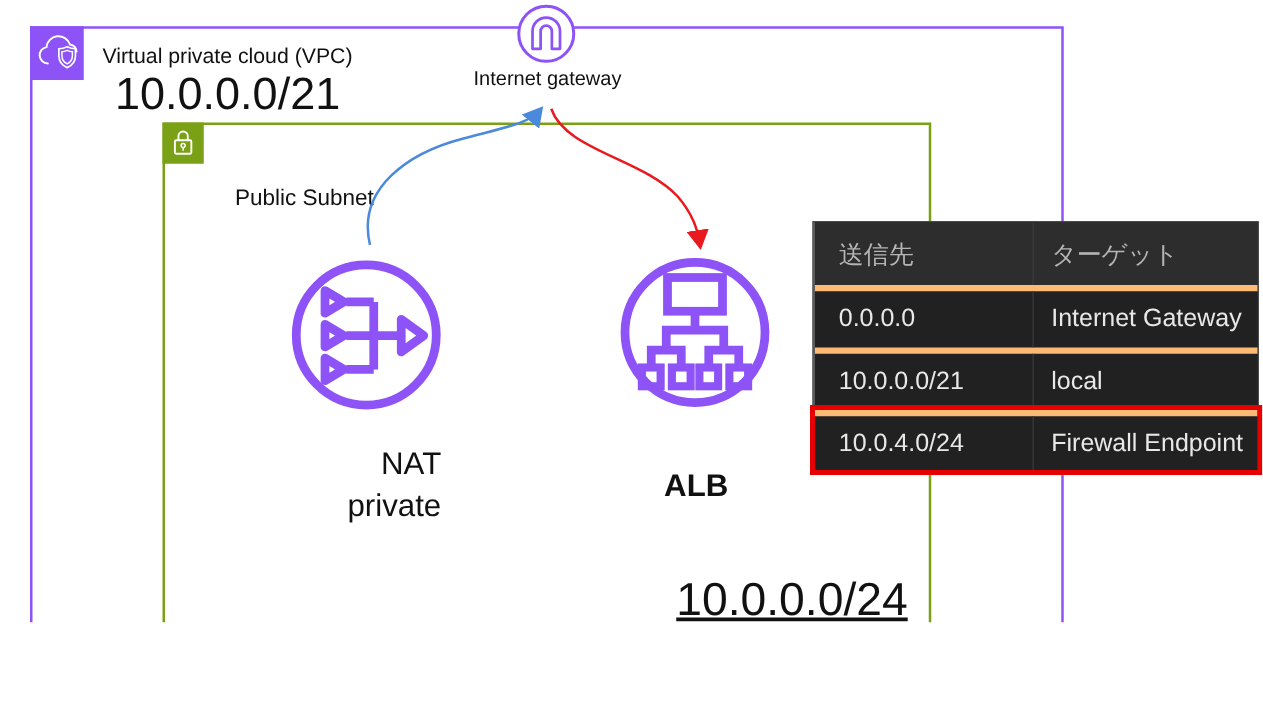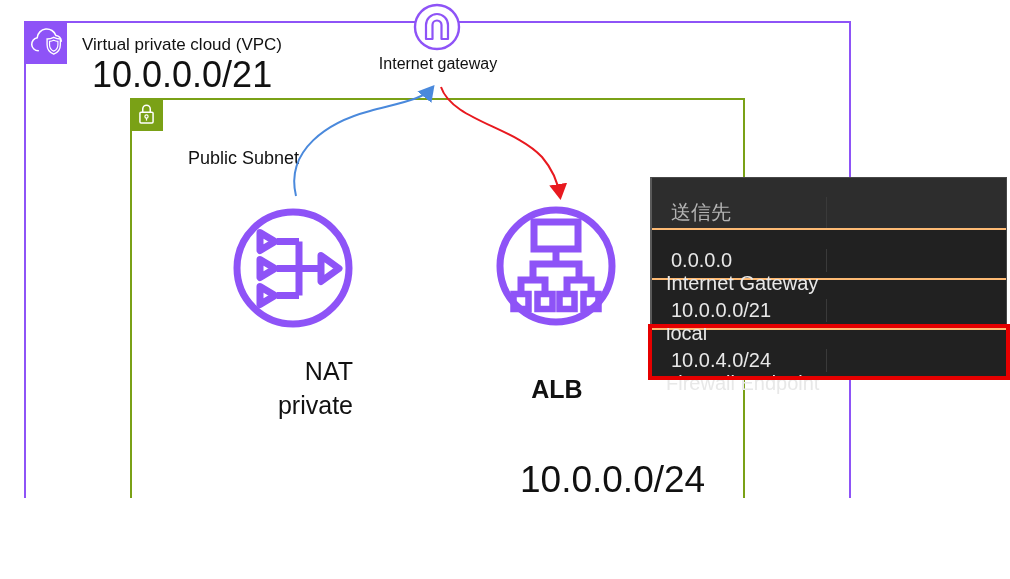--- a/index.html
+++ b/index.html
@@ -45,22 +45,22 @@
     width: 33px; height: 33px;
     background: #7AA116;
     display: flex; align-items: center; justify-content: center;
     z-index: 3;
   }
   .subnet-title {
     position: absolute; left: 188px; top: 109px;
     font-size: 18px; color: #111; white-space: nowrap; z-index: 3; margin-top: 39px;
   }
   .subnet-cidr {
-    position: absolute; left: 520px; top: 459px;
-    font-size: 37px; color: #111; white-space: nowrap; z-index: 3;
+    position: absolute; left: 541px; top: 459px;
+    font-size: 37px; color: #111; white-space: nowrap; z-index: 3; text-decoration: underline;
   }
 
   
   .igw-icon { position: absolute; left: 412px; top: 2px; width: 50px; height: 50px; z-index: 4; }
   .igw-label {
     position: absolute; left: 352px; top: 55px; width: 172px;
     text-align: center; font-size: 16px; color: #111; z-index: 3;
   }
   .nat-icon { position: absolute; left: 229px; top: 204px; width: 128px; height: 128px; z-index: 3; }
   .nat-label {
@@ -80,25 +80,25 @@
     position: absolute; left: 650px; top: 177px;
     width: 357px; height: 200px;
     background: #1f1f1f;
     border: 1px solid #484848;
     border-left: 2px solid #5a5a5a;
     z-index: 10;
     color: #e8e8e8;
     font-size: 20px;
   }
   .rt-row { display: flex; height: 50px; align-items: stretch; }
-  .rt-row + .rt-row { border-top: 2px solid #fdba74; flex-direction: column; }
+  .rt-row + .rt-row { border-top: 5px solid #fdba74; }
   .rt-header { background: #2d2d2d; color: #b4b4b4; }
   .rt-body { background: #212121; }
   .rt-cell { display: flex; align-items: center; }
-  .rt-c1 { width: 175px; padding-left: 19px; border-right: 1px solid #3a3a3a; margin-top: 19px; }
+  .rt-c1 { width: 175px; padding-left: 19px; border-right: 1px solid #3a3a3a; }
   .rt-c2 { flex: 1; padding-left: 14px; }
   .hl-ring {
     position: absolute; left: -4px; right: -4px; top: 146px; bottom: -4px;
     border: 4px solid #E60000;
     pointer-events: none;
   }
 </style>
 </head>
 <body>
 
@@ -181,20 +181,21 @@
         <path d="M0,0 L8,4.5 L0,9 Z" fill="#E8191F"></path>
       </marker>
     </defs>
     <path d="M296,196 C285,150 328,122 370,111 C404,102 423,99 432,88" fill="none" stroke="#4A89DC" stroke-width="2" marker-end="url(#head-blue)"></path>
     <path d="M441,87 C452,120 514,127 542,157 C554,171 558,183 560,196" fill="none" stroke="#E8191F" stroke-width="2" marker-end="url(#head-red)"></path>
   </svg>
 
   <div class="route-table">
     <div class="rt-row rt-header">
       <div class="rt-cell rt-c1">送信先</div>
+      <div class="rt-cell rt-c2">ターゲット</div>
     </div>
     <div class="rt-row rt-body">
       <div class="rt-cell rt-c1">0.0.0.0</div>
       <div class="rt-cell rt-c2">Internet Gateway</div>
     </div>
     <div class="rt-row rt-body">
       <div class="rt-cell rt-c1">10.0.0.0/21</div>
       <div class="rt-cell rt-c2">local</div>
     </div>
     <div class="rt-row rt-body">

